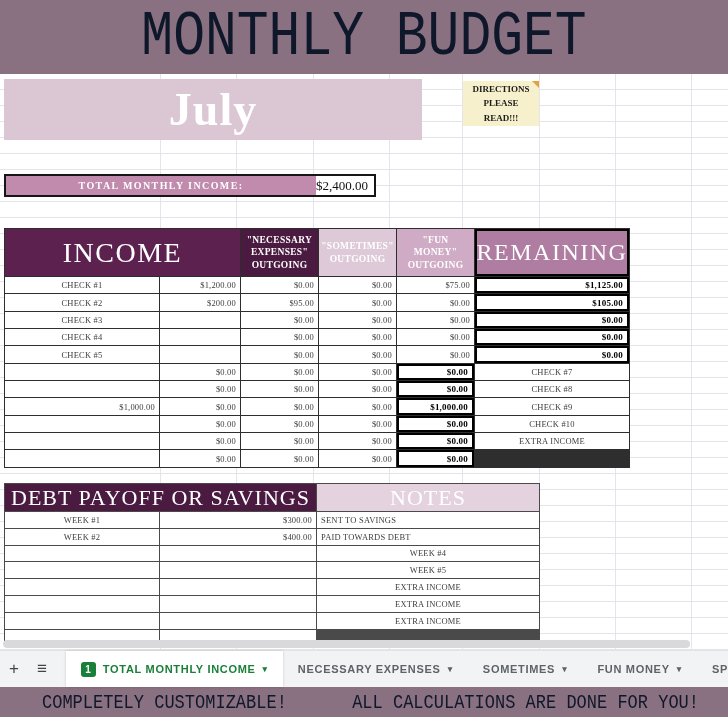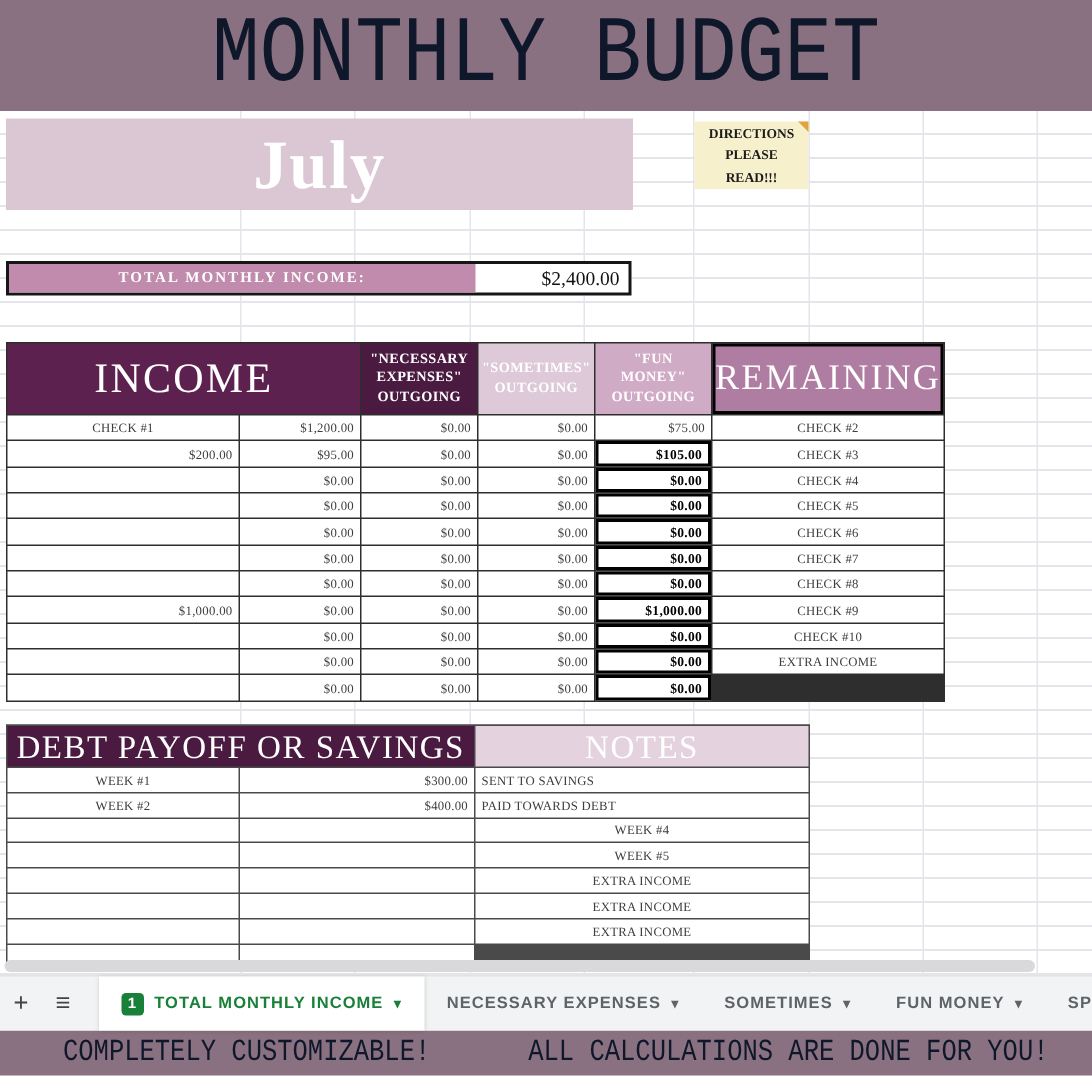--- a/index.html
+++ b/index.html
@@ -26,21 +26,21 @@
         background:var(--month_band_bg);display:flex;align-items:center;justify-content:center;}
   .july span{font-size:46px;font-weight:bold;color:#fff;letter-spacing:1px;}
 
   .directions{position:absolute;left:463px;top:7px;width:76px;height:45px;z-index:1;
               background:var(--directions_bg);color:#1c1c1c;font-weight:bold;font-size:9px;
               line-height:1.6;display:flex;flex-direction:column;align-items:center;
               justify-content:center;text-align:center;}
   .note-corner{position:absolute;right:0;top:0;width:0;height:0;
                border-top:7px solid var(--directions_marker);border-left:7px solid transparent;}
 
-  .total-row{position:absolute;left:4px;top:100px;width:417px;height:23px;z-index:1;
+  .total-row{position:absolute;left:4px;top:100px;width:372px;height:23px;z-index:1;
              display:flex;border:2px solid #161616;box-sizing:border-box;background:#fff;}
   .total-label{width:311px;background:var(--total_label_bg);color:#fff;font-weight:bold;
                font-size:10px;letter-spacing:1.4px;display:flex;align-items:center;
                justify-content:center;}
   .total-value{flex:1;display:flex;align-items:center;justify-content:flex-end;
                padding-right:6px;font-size:13px;color:#111;}
 
   
   .income-table{position:absolute;left:4px;top:154px;z-index:1;display:grid;
                 grid-template-columns:154px 80px 77px 77px 77px 154px;
@@ -144,20 +144,21 @@
         <span>MONEY"</span>
         <span>OUTGOING</span>
       </div>
       <div class="ih ih-rem">REMAINING</div>
 
     <div class="cell c0">CHECK #1</div>
         <div class="cell c1">$1,200.00</div>
         <div class="cell c2">$0.00</div>
         <div class="cell c3">$0.00</div>
         <div class="cell c4">$75.00</div>
+        <div class="cell c5">$1,125.00</div>
         <div class="cell c0">CHECK #2</div>
         <div class="cell c1">$200.00</div>
         <div class="cell c2">$95.00</div>
         <div class="cell c3">$0.00</div>
         <div class="cell c4">$0.00</div>
         <div class="cell c5">$105.00</div>
         <div class="cell c0">CHECK #3</div>
         <div class="cell c1"></div>
         <div class="cell c2">$0.00</div>
         <div class="cell c3">$0.00</div>
@@ -168,21 +169,20 @@
         <div class="cell c2">$0.00</div>
         <div class="cell c3">$0.00</div>
         <div class="cell c4">$0.00</div>
         <div class="cell c5">$0.00</div>
         <div class="cell c0">CHECK #5</div>
         <div class="cell c1"></div>
         <div class="cell c2">$0.00</div>
         <div class="cell c3">$0.00</div>
         <div class="cell c4">$0.00</div>
         <div class="cell c5">$0.00</div>
-        <div class="cell c0">CHECK #6</div>
         <div class="cell c1"></div>
         <div class="cell c2">$0.00</div>
         <div class="cell c3">$0.00</div>
         <div class="cell c4">$0.00</div>
         <div class="cell c5">$0.00</div>
         <div class="cell c0">CHECK #7</div>
         <div class="cell c1"></div>
         <div class="cell c2">$0.00</div>
         <div class="cell c3">$0.00</div>
         <div class="cell c4">$0.00</div>

